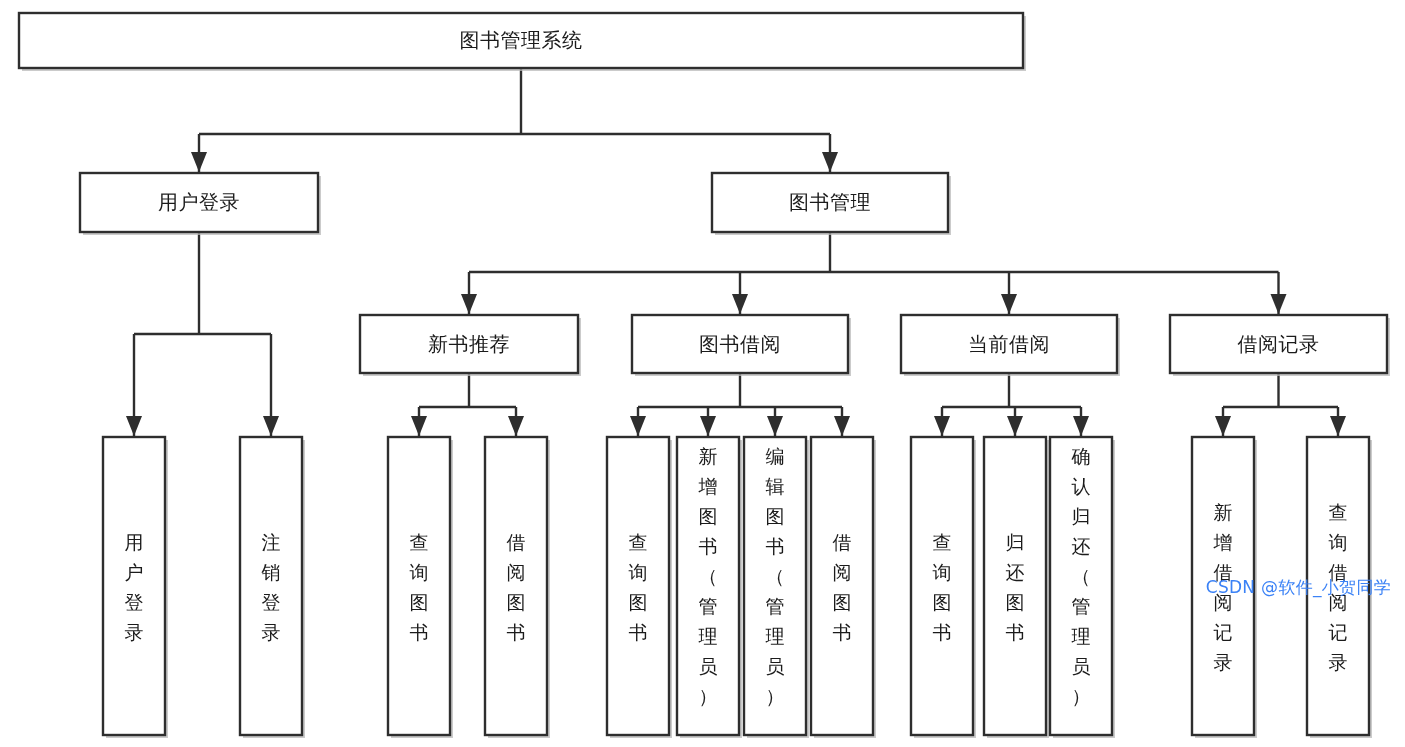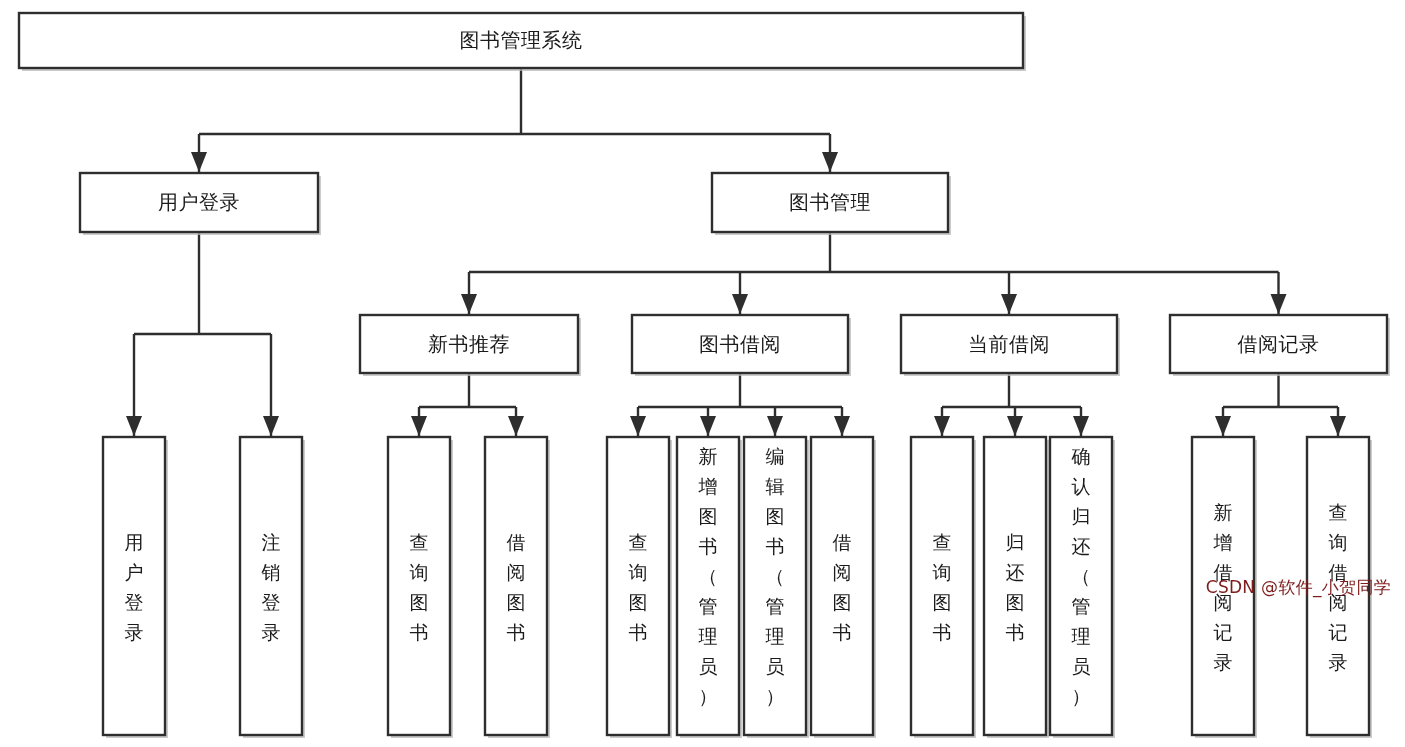--- a/index.html
+++ b/index.html
@@ -60,21 +60,21 @@
     font-size: 19px;
     fill: #1b1b1b;
     text-anchor: middle;
   }
   .watermark {
     position: absolute;
     right: 14px;
     bottom: 4px;
     font-family: "DejaVu Sans", "Liberation Sans", sans-serif;
     font-size: 17px;
-    color: #7f1d1d;
+    color: #3b82f6;
     white-space: nowrap;
     pointer-events: none;
     letter-spacing: 0.3px;
   }
 </style>
 </head>
 <body>
 
 <div id="diagram-root">
   <svg class="flow" id="flow-svg" viewBox="0 0 1405 747" xmlns="http://www.w3.org/2000/svg">

